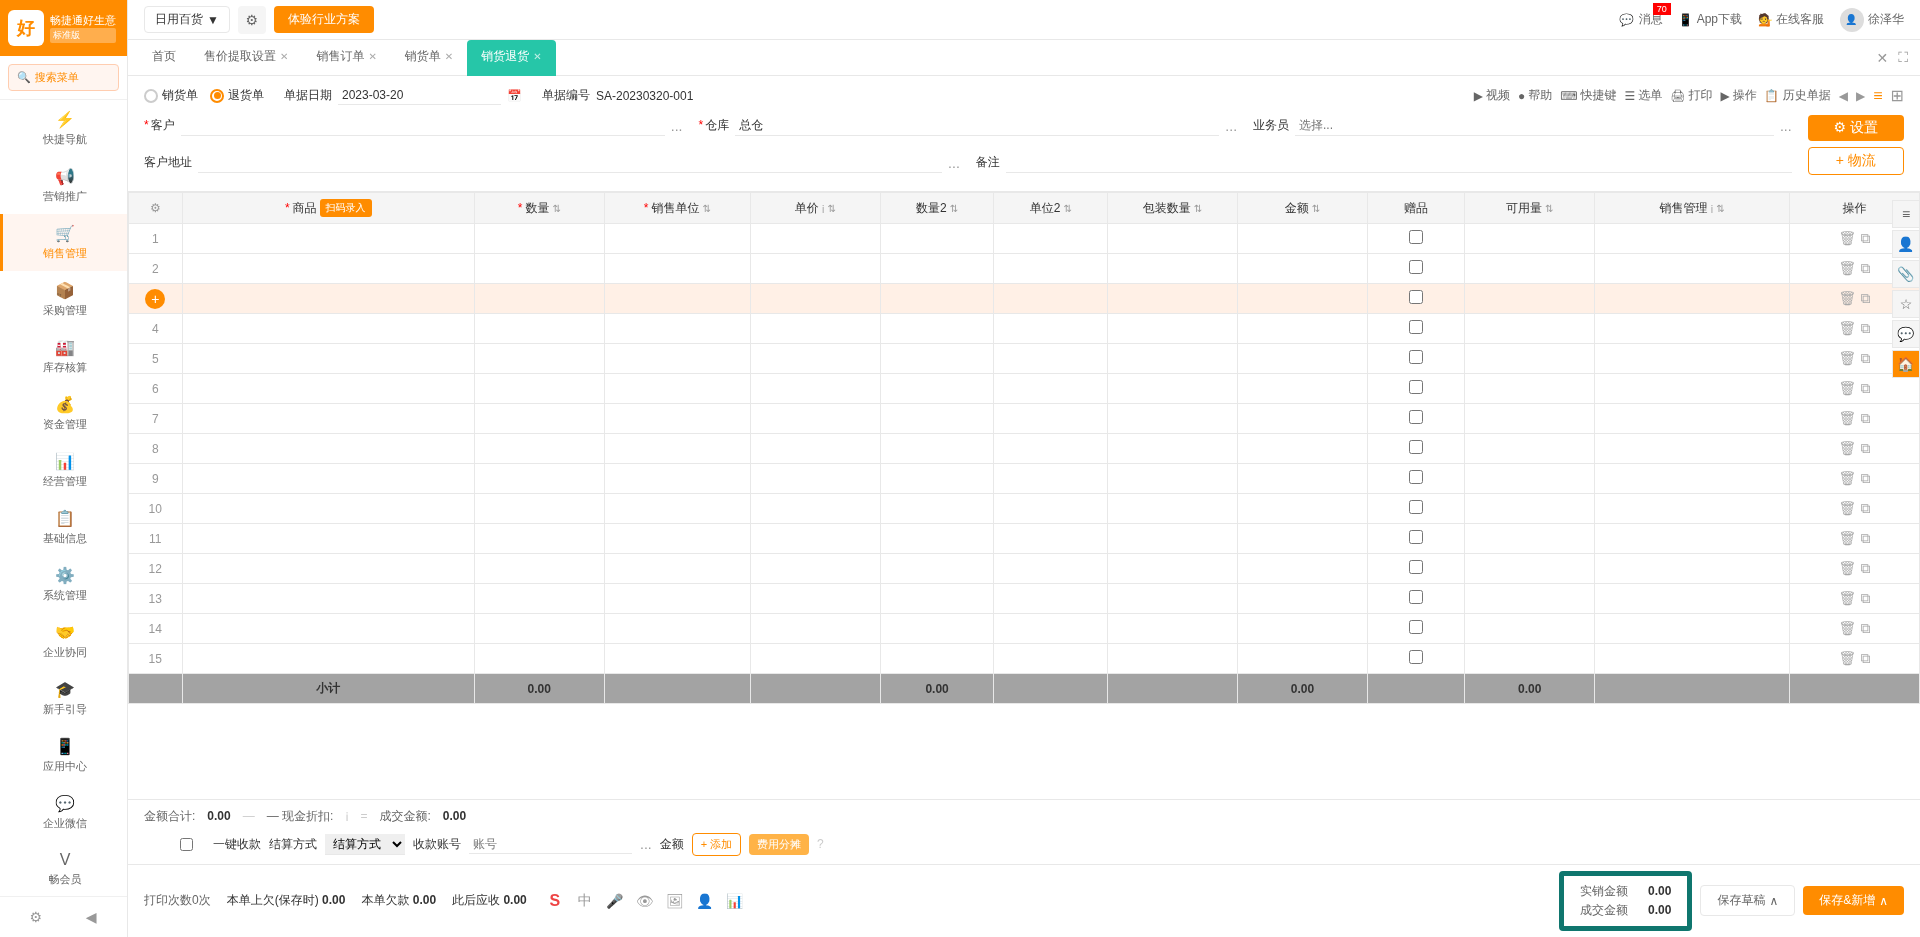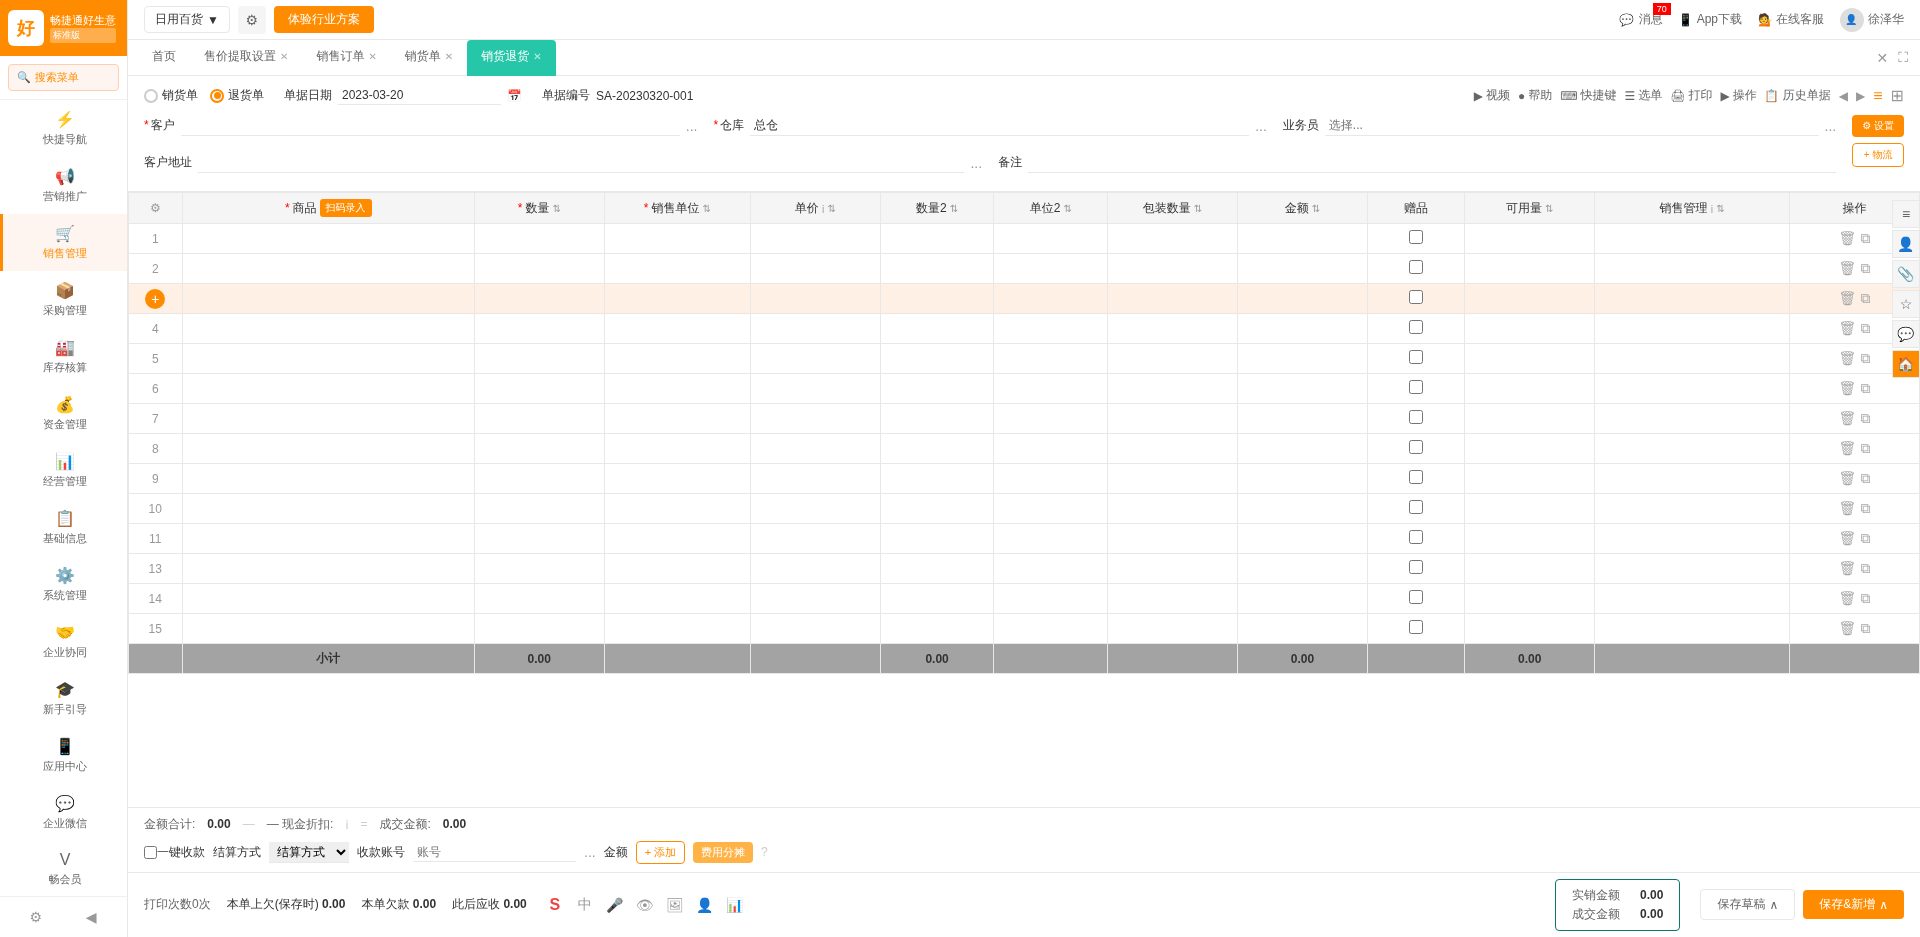--- a/index.html
+++ b/index.html
@@ -60,21 +60,21 @@
     .date-input { border: none; border-bottom: 1px solid #e8e8e8; padding: 2px 4px; font-size: 12px; color: #333; }
     .doc-num-value { font-size: 12px; color: #333; }
     .header-actions { margin-left: auto; display: flex; align-items: center; gap: 8px; font-size: 12px; color: #666; }
     .header-action-item { display: flex; align-items: center; gap: 3px; cursor: pointer; }
     .form-row { display: flex; align-items: center; gap: 16px; margin-bottom: 8px; }
     .field-group { display: flex; align-items: center; gap: 6px; flex: 1; }
     .field-label { color: #333; font-size: 12px; white-space: nowrap; }
     .field-label.required::before { content: '*'; color: #f00; margin-right: 2px; }
     .field-input { border: none; border-bottom: 1px solid #e8e8e8; padding: 3px 4px; font-size: 12px; color: #333; flex: 1; min-width: 120px; }
     .field-dots { color: #999; font-size: 14px; cursor: pointer; }
-    .side-btn { background: #ff8c00; color: #fff; border: none; border-radius: 4px; padding: 4px 10px; font-size: 10px; cursor: pointer; white-space: nowrap; }
+    .side-btn { background: #ff8c00; color: #fff; border: none; border-radius: 4px; padding: 4px 26px; font-size: 14px; cursor: pointer; white-space: nowrap; }
     .side-btn.secondary { background: #fff; color: #ff8c00; border: 1px solid #ff8c00; }
 
     
     .table-container { flex: 1; overflow: auto; background: #fff; }
     .data-table { width: 100%; border-collapse: collapse; font-size: 12px; }
     .data-table thead th { background: #f5f5f5; border: 1px solid #e8e8e8; padding: 6px 8px; text-align: center; color: #333; font-weight: normal; white-space: nowrap; position: sticky; top: 0; z-index: 10; }
     .data-table tbody td { border: 1px solid #e8e8e8; padding: 4px 6px; text-align: center; color: #333; height: 30px; }
     .data-table tbody tr.active-row td { background: #fff0e6; }
     .row-num { color: #999; }
     .table-checkbox { width: 14px; height: 14px; border: 1px solid #ccc; cursor: pointer; }
@@ -85,36 +85,36 @@
     .add-row-btn { width: 20px; height: 20px; background: #ff8c00; border-radius: 50%; display: flex; align-items: center; justify-content: center; color: #fff; font-size: 14px; cursor: pointer; margin: 0 auto; }
 
     
     .bottom-area { background: #fff; border-top: 1px solid #e8e8e8; padding: 8px 16px; }
     .bottom-row1 { display: flex; align-items: center; gap: 12px; font-size: 12px; color: #333; margin-bottom: 8px; }
     .amount-label { color: #666; }
     .dash { color: #ccc; }
     .equals { color: #ccc; }
     .amount-value { font-weight: bold; color: #333; }
     .bottom-row2 { display: flex; align-items: center; gap: 8px; font-size: 12px; color: #333; }
-    .checkbox-label { display: flex; align-items: center; gap: 0; cursor: pointer; }
+    .checkbox-label { display: flex; align-items: center; gap: 20px; cursor: pointer; margin-left: 36px; }
     .bottom-input { border: none; border-bottom: 1px solid #e8e8e8; padding: 2px 4px; font-size: 12px; min-width: 80px; }
     .add-btn-sm { background: #fff; border: 1px solid #ff8c00; color: #ff8c00; border-radius: 4px; padding: 3px 8px; font-size: 11px; cursor: pointer; display: flex; align-items: center; gap: 3px; }
     .fee-btn { background: #ffb347; color: #fff; border: none; border-radius: 4px; padding: 3px 8px; font-size: 11px; cursor: pointer; }
     .question-icon { color: #ccc; cursor: pointer; }
 
     
     .page-footer { background: #fff; border-top: 1px solid #e8e8e8; padding: 6px 16px; display: flex; align-items: center; justify-content: space-between; gap: 12px; }
     .footer-left { display: flex; align-items: center; gap: 16px; font-size: 12px; color: #333; }
     .footer-print { display: flex; align-items: center; gap: 4px; font-size: 12px; color: #666; }
     .footer-toolbar { display: flex; align-items: center; gap: 6px; }
     .footer-icon-btn { width: 24px; height: 24px; display: flex; align-items: center; justify-content: center; cursor: pointer; color: #999; font-size: 14px; }
     .footer-right { display: flex; align-items: center; gap: 8px; }
     .save-draft-btn { background: #fff; border: 1px solid #e8e8e8; color: #666; border-radius: 4px; padding: 6px 16px; font-size: 12px; cursor: pointer; display: flex; align-items: center; gap: 4px; }
     .save-new-btn { background: #ff8c00; border: none; color: #fff; border-radius: 4px; padding: 6px 16px; font-size: 12px; cursor: pointer; display: flex; align-items: center; gap: 4px; }
-    .summary-box { background: #fff; border: 1px solid #0f766e; border-radius: 4px; padding: 6px 16px; font-size: 12px; color: #333; margin-right: 12px; }
+    .summary-box { background: #fff; border: 5px solid #0f766e; border-radius: 4px; padding: 6px 16px; font-size: 12px; color: #333; }
     .summary-row { display: flex; align-items: center; justify-content: space-between; gap: 20px; line-height: 1.6; }
     .summary-label { color: #666; }
     .summary-val { color: #333; font-weight: bold; }
 
     
     .right-panel { position: fixed; right: 0; top: 200px; display: flex; flex-direction: column; gap: 2px; z-index: 50; }
     .right-panel-btn { width: 28px; height: 28px; background: #f5f5f5; border: 1px solid #e8e8e8; display: flex; align-items: center; justify-content: center; cursor: pointer; color: #666; font-size: 14px; }
     .right-panel-btn.active { background: #ff8c00; color: #fff; }
 
     th .th-content { display: flex; align-items: center; justify-content: center; gap: 3px; }
@@ -596,20 +596,35 @@
               <td></td>
               <td></td>
               <td></td>
               <td><input type="checkbox" class="table-checkbox" style=""></td>
               <td></td>
               <td></td>
               <td><span class="action-icon">🗑</span><span class="action-icon">⧉</span></td>
             </tr>
           <tr>
               <td><span class="row-num">11</span></td>
+              <td></td>
+              <td></td>
+              <td></td>
+              <td></td>
+              <td></td>
+              <td></td>
+              <td></td>
+              <td></td>
+              <td><input type="checkbox" class="table-checkbox" style=""></td>
+              <td></td>
+              <td></td>
+              <td><span class="action-icon">🗑</span><span class="action-icon">⧉</span></td>
+            </tr>
+          <tr>
+              <td><span class="row-num">12</span></td>
               <td></td>
               <td></td>
               <td></td>
               <td></td>
               <td></td>
               <td></td>
               <td></td>
               <td></td>
               <td><input type="checkbox" class="table-checkbox" style=""></td>
               <td></td>

